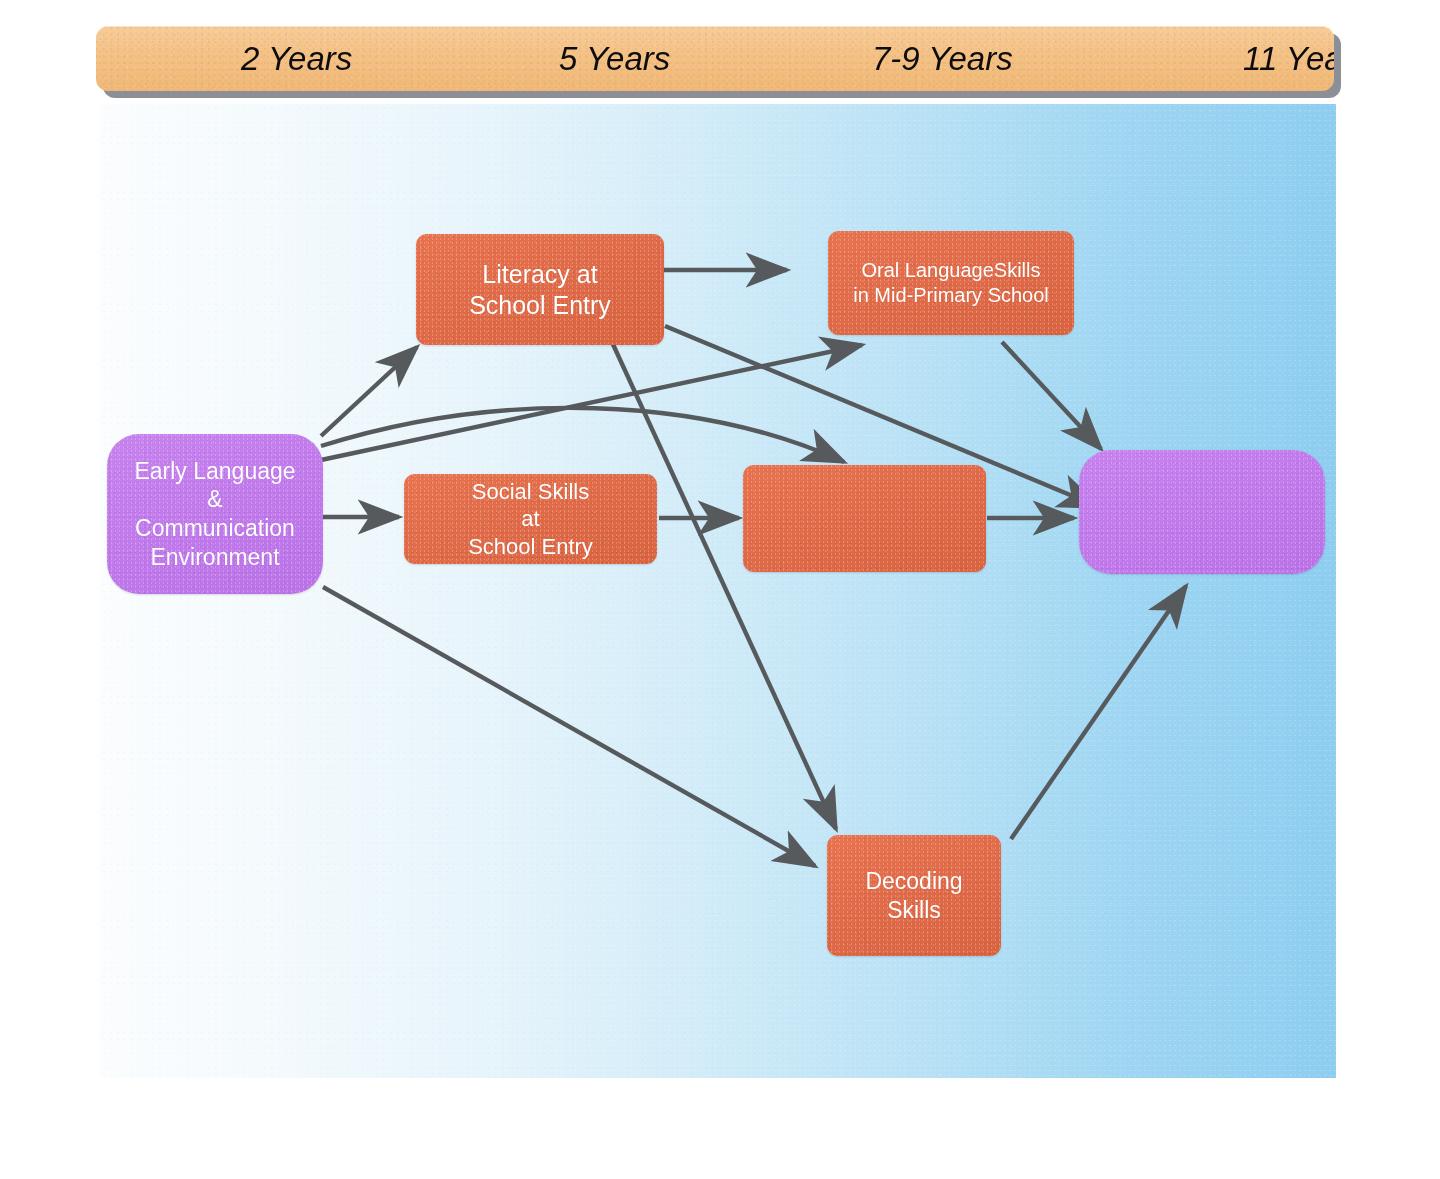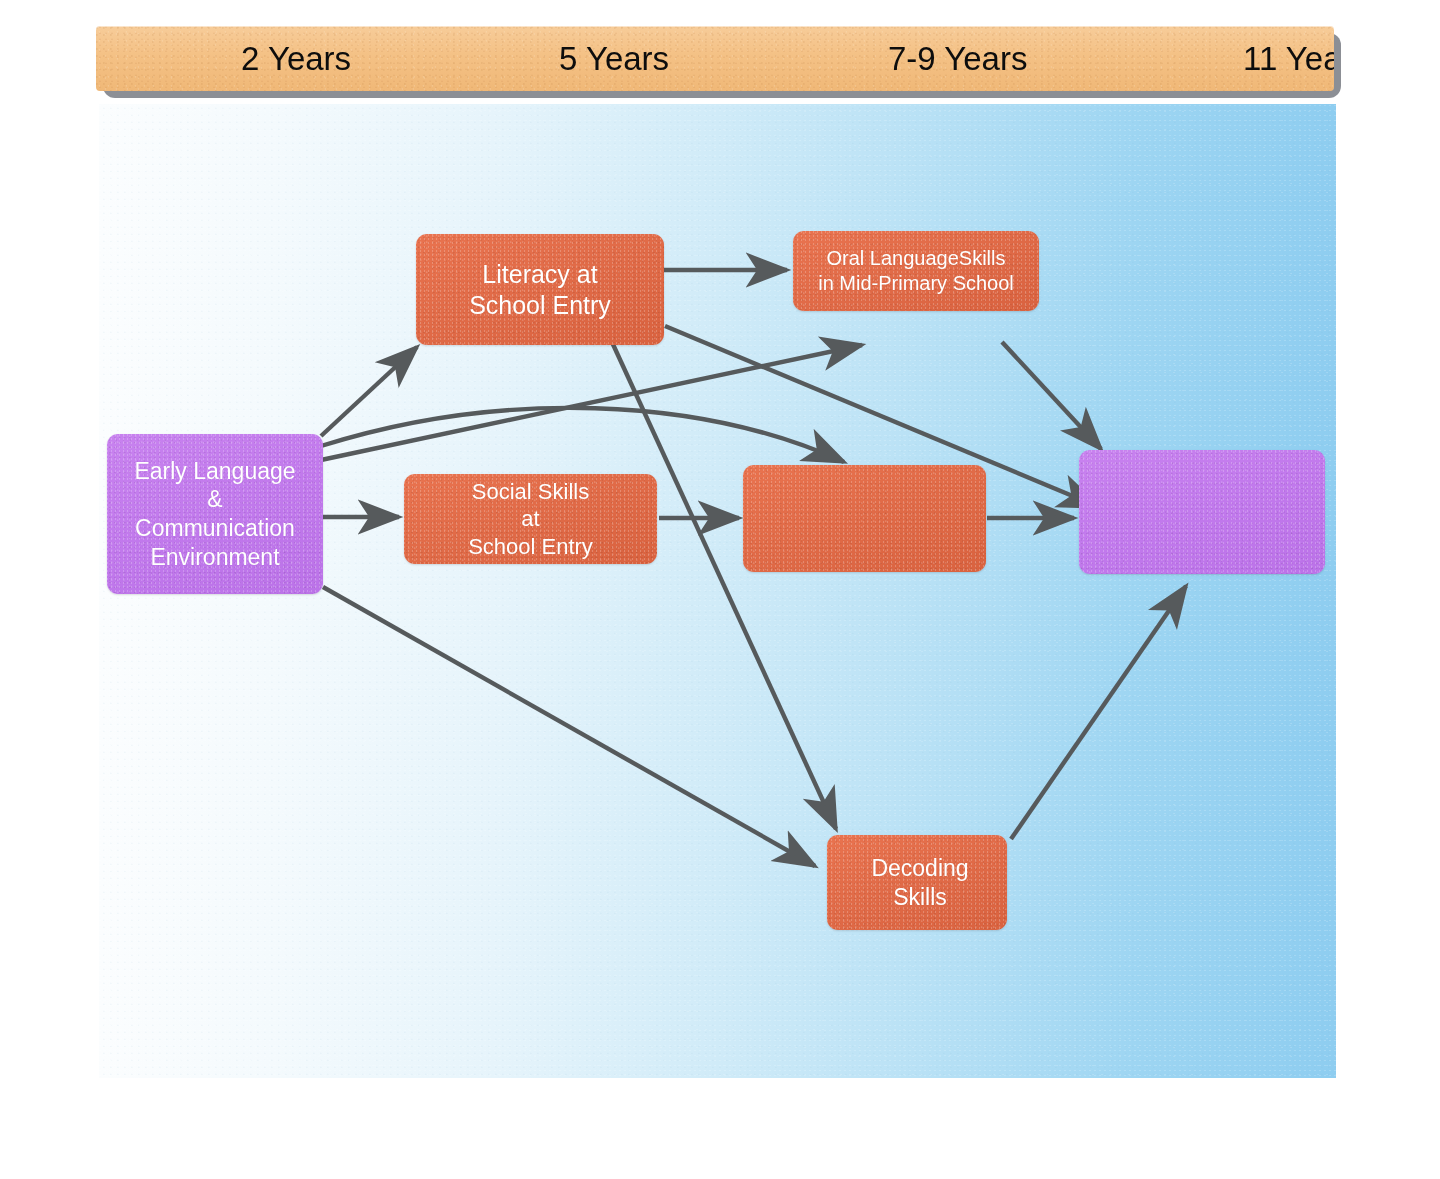--- a/index.html
+++ b/index.html
@@ -34,24 +34,25 @@
     background: #7c8086;
     border-radius: 12px;
     opacity: 0.88;
   }
   #timeline-bar {
     position: absolute;
     left: 96px;
     top: 26px;
     width: 1238px;
     height: 65px;
-    border-radius: 4px;
+    border-radius: 12px;
     background: linear-gradient(180deg, #f7cc99 0%, #f4c185 45%, #f0b877 100%);
     box-shadow: inset 0 1px 0 rgba(255,255,255,0.5);
     overflow: hidden;
+    font-style: italic;
   }
   #timeline-bar .grain {
     position: absolute;
     inset: 0;
     opacity: 0.30;
     background-image:
       radial-gradient(circle at 12% 28%, rgba(190,130,70,0.55) 0.6px, transparent 1.1px),
       radial-gradient(circle at 38% 64%, rgba(255,240,220,0.7) 0.6px, transparent 1.1px),
       radial-gradient(circle at 66% 22%, rgba(190,130,70,0.45) 0.6px, transparent 1.1px),
       radial-gradient(circle at 85% 72%, rgba(255,240,220,0.6) 0.6px, transparent 1.1px);
@@ -137,33 +138,34 @@
     z-index: 2;
     padding: 0 8px;
     white-space: pre-line;
     text-shadow: 0 0 1px rgba(0,0,0,0.12);
   }
   .node.orange {
     background: linear-gradient(160deg, #e9734f 0%, #e06a47 50%, #d9623f 100%);
   }
   .node.purple {
     background: linear-gradient(160deg, #c882ef 0%, #c179ec 50%, #bb72e8 100%);
+    border-radius: 32px;
   }
 </style>
 </head>
 <body>
 
 <div id="stage">
 
   <div id="timeline-shadow"></div>
   <div id="timeline-bar">
     <div class="grain"></div>
     <div class="tl-label" style="left:145px;">2 Years</div>
     <div class="tl-label" style="left:463px;">5 Years</div>
-    <div class="tl-label" style="left:792px;text-align:right;">7-9 Years</div>
+    <div class="tl-label" style="left:776px;text-align:right;">7-9 Years</div>
     <div class="tl-label" style="left:1147px;">11 Years</div>
   </div>
 
   <div id="canvas-panel">
     <div class="noise"></div>
 
     <svg id="edges" viewBox="0 0 1237 974" width="1237" height="974">
       <defs>
         <marker id="ah" markerWidth="11" markerHeight="9" refX="9.4" refY="4.5" orient="auto" markerUnits="strokeWidth">
           <path d="M0,0.5 L10.4,4.5 L0,8.5 L2.6,4.5 Z" fill="#565a5c"></path>
@@ -204,38 +206,38 @@
 Communication
 Environment</span>
     </div>
 
     <div class="node orange" style="left:317px; top:124px; width:248px; height:111px; font-size:25px;margin-top:6px;">
       <span class="grain"></span>
       <span class="label">Literacy at
 School Entry</span>
     </div>
 
-    <div class="node orange" style="left:694px; top:127px; width:246px; height:80px; font-size:20px;">
+    <div class="node orange" style="left:729px; top:127px; width:246px; height:104px; font-size:20px;">
       <span class="grain"></span>
       <span class="label">Oral LanguageSkills
 in Mid-Primary School</span>
     </div>
 
     <div class="node orange" style="left:305px; top:370px; width:253px; height:90px; font-size:22px;">
       <span class="grain"></span>
       <span class="label">Social Skills
 at
 School Entry</span>
     </div>
 
     <div class="node orange" style="left:644px; top:361px; width:243px; height:107px; font-size:25px;">
       <span class="grain"></span>
     </div>
 
-    <div class="node orange" style="left:728px; top:731px; width:174px; height:95px; font-size:23px;padding-left:6px;">
+    <div class="node orange" style="left:728px; top:731px; width:174px; height:121px; font-size:23px;">
       <span class="grain"></span>
       <span class="label">Decoding
 Skills</span>
     </div>
 
     <div class="node purple" style="left:980px; top:346px; width:246px; height:124px; font-size:21px;">
       <span class="grain"></span>
     </div>
 
   </div>

